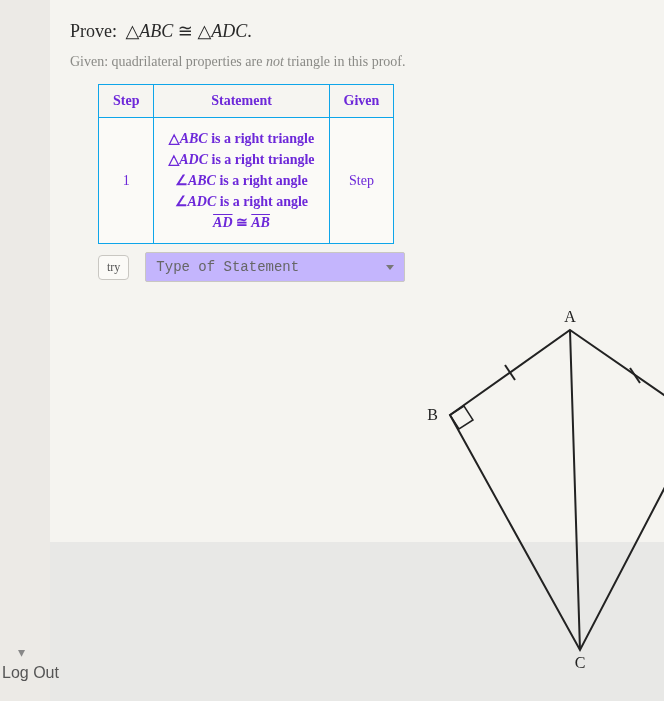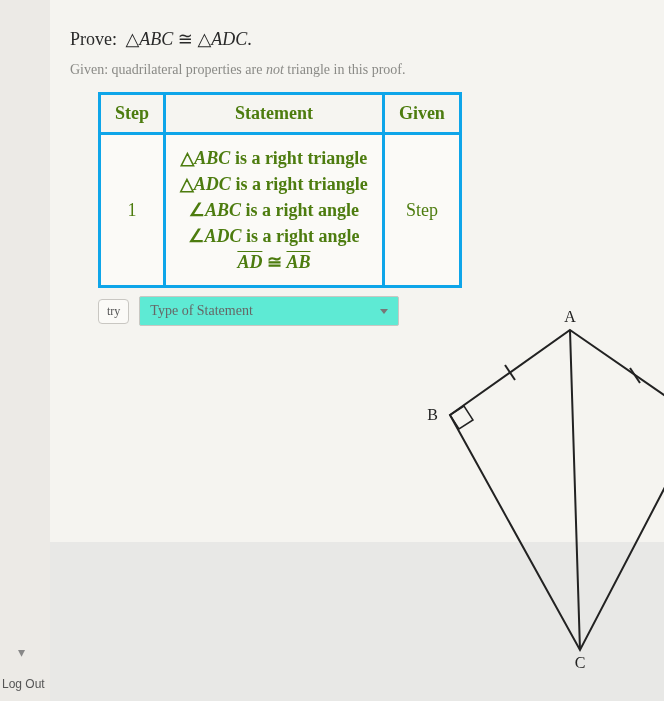--- a/index.html
+++ b/index.html
@@ -11,104 +11,105 @@
     position: relative;
     overflow: hidden;
   }
   .page {
     position: absolute;
     left: 50px;
     top: 0;
     width: 614px;
     height: 542px;
     background: #f5f4f0;
-    padding: 28px 16px 0 20px;
+    padding: 20px 16px 0 20px;
   }
   .prove-line {
     font-size: 18px;
     color: #2a2a2a;
     margin-bottom: 12px;
   }
   .prove-line .label { margin-right: 4px; }
   .tri { font-family: 'Segoe UI Symbol', Arial, sans-serif; }
   .note {
     font-size: 14px;
     color: #8a8a86;
     margin-bottom: 14px;
   }
   .note .em { font-style: italic; }
   table.proof {
     border-collapse: collapse;
     margin-left: 28px;
     background: #fff;
   }
   table.proof th, table.proof td {
-    border: 3px solid #0ea5e9;
+    border: 1px solid #0ea5e9;
     padding: 8px 14px;
-    font-size: 18px;
-    color: #4d7c0f;
+    font-size: 14px;
+    color: #6d28d9;
     text-align: center;
     vertical-align: middle;
     background: #fbfaf7;
   }
   table.proof th {
     font-weight: bold;
     background: #f6f5f1;
   }
   table.proof td.stmt { text-align: center; }
   .stmt-line { margin: 4px 0; white-space: nowrap; font-weight: bold; }
   .mi { font-style: italic; font-family: Georgia, serif; }
   .ov { text-decoration: overline; font-style: italic; }
   .try-row {
     display: flex;
     align-items: center;
-    gap: 10px;
+    gap: 16px;
     margin-left: 28px;
     margin-top: 8px;
   }
   .try-btn {
     border: 1px solid #c9c7c2;
     background: #fbfaf7;
     border-radius: 4px;
     padding: 4px 8px;
     font-size: 12px;
     color: #555;
     cursor: pointer;
   }
   .type-select {
     border: 1px solid #c9c7c2;
-    background: #5eead4;
+    background: #c4b5fd;
     border-radius: 2px;
     padding: 6px 10px;
     font-size: 14px;
     color: #666;
     width: 260px;
     display: flex;
     justify-content: space-between;
     align-items: center;
     cursor: pointer;
+    font-family: Liberation Mono, monospace;
   }
   .caret {
     width: 0; height: 0;
     border-left: 4px solid transparent;
     border-right: 4px solid transparent;
     border-top: 5px solid #777;
   }
   .figure {
     position: absolute;
     left: 370px;
     top: 310px;
     width: 290px;
     height: 360px;
   }
   .logout {
     position: absolute;
     left: 2px;
-    bottom: 10px;
-    font-size: 12px;
+    bottom: 19px;
+    font-size: 16px;
     color: #555;
     font-family: Arial, sans-serif;
     cursor: pointer;
   }
   .left-rail {
     position: absolute;
     left: 0; top: 0; width: 50px; height: 701px;
     background: #eceae6;
   }
   .rail-chev {

